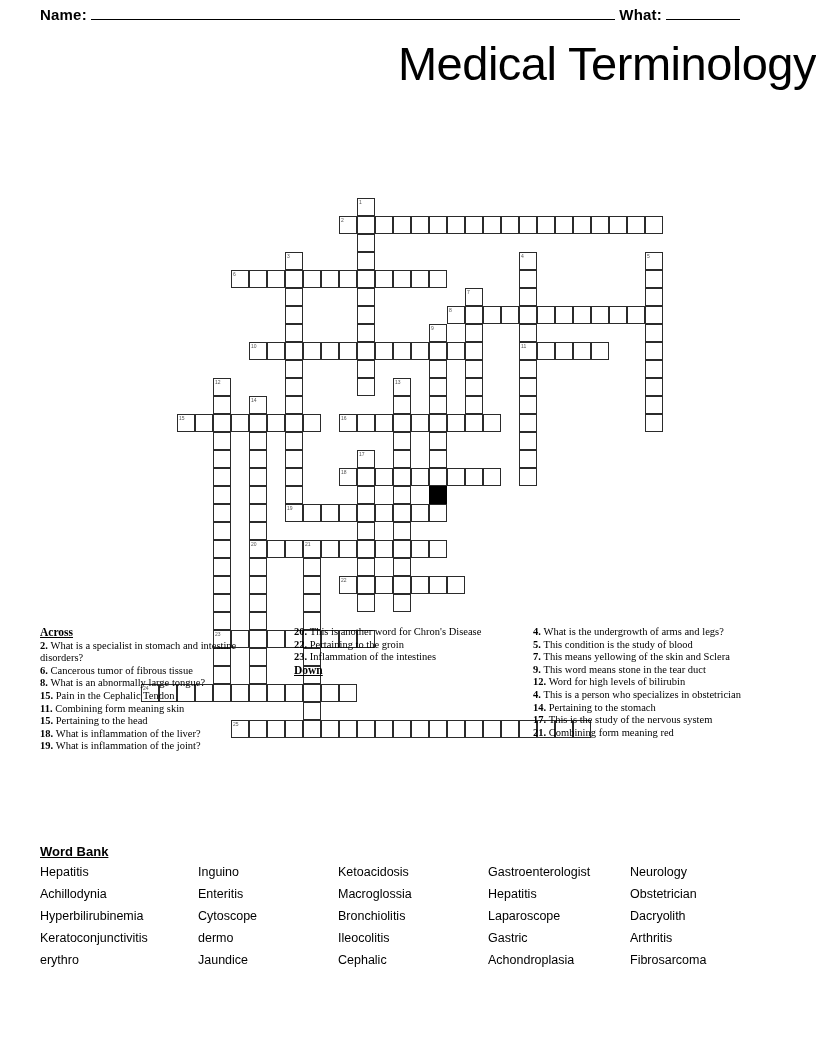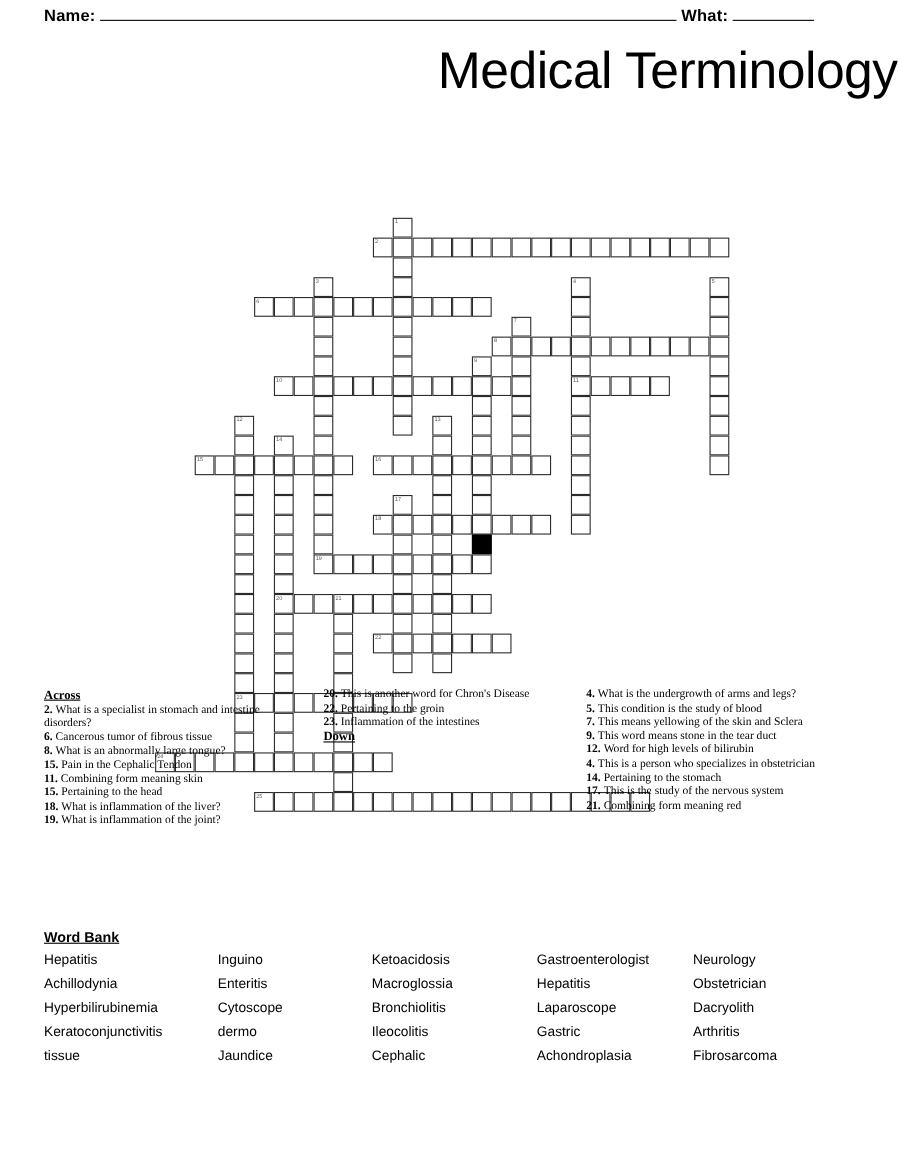--- a/index.html
+++ b/index.html
@@ -488,19 +488,19 @@
       <span class="wb-item">Hyperbilirubinemia</span>
       <span class="wb-item">Cytoscope</span>
       <span class="wb-item">Bronchiolitis</span>
       <span class="wb-item">Laparoscope</span>
       <span class="wb-item">Dacryolith</span>
       <span class="wb-item">Keratoconjunctivitis</span>
       <span class="wb-item">dermo</span>
       <span class="wb-item">Ileocolitis</span>
       <span class="wb-item">Gastric</span>
       <span class="wb-item">Arthritis</span>
-      <span class="wb-item">tissue</span>
+      <span class="wb-item">erythro</span>
       <span class="wb-item">Jaundice</span>
       <span class="wb-item">Cephalic</span>
       <span class="wb-item">Achondroplasia</span>
       <span class="wb-item">Fibrosarcoma</span>
     </div>
 </div>
 
 </body></html>

